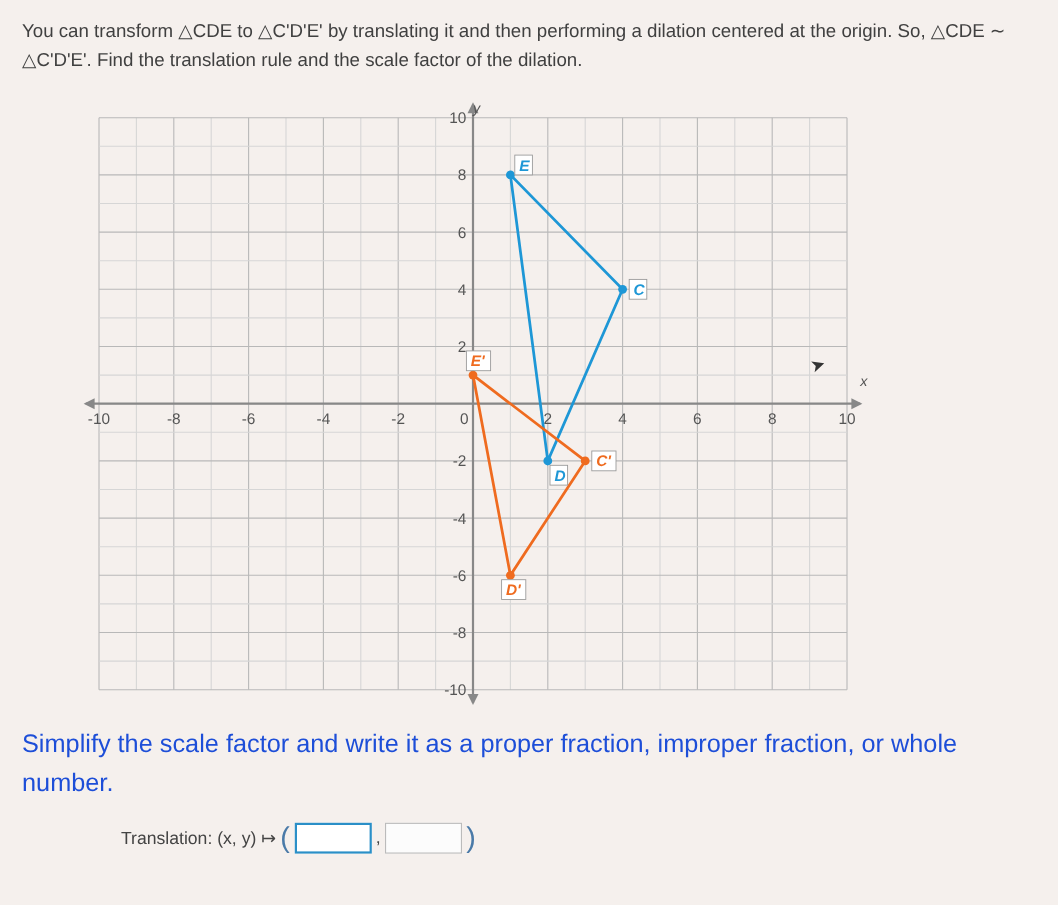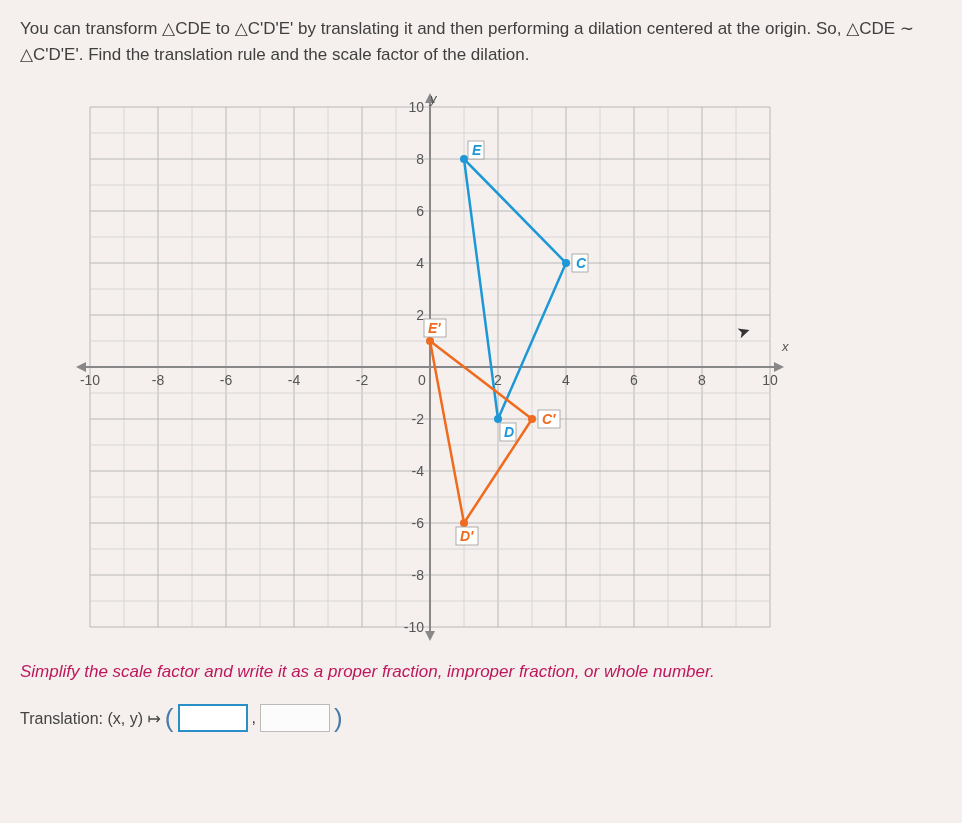--- a/index.html
+++ b/index.html
@@ -25,32 +25,32 @@
     }
     svg { display:block; }
     .grid-line { stroke: #b8b8b8; stroke-width: 1; }
     .grid-minor { stroke: #d6d6d6; stroke-width: 1; }
     .axis { stroke: #888; stroke-width: 2; }
     .tick-label { font-size: 14px; fill: #555; text-anchor: middle; }
     .tick-label-y { font-size: 14px; fill: #555; text-anchor: end; }
     .point-label { font-size: 14px; font-weight: bold; font-style: italic; }
     .axis-name { font-size: 13px; font-style: italic; fill:#555; }
     .hint-text {
-      font-style: italic;
-      font-size: 17px;
-      color: #be185d;
+      font-size: 23px;
+      color: #1d4ed8;
       margin-top: 12px;
       line-height: 1.5;
     }
     .answer-row {
       margin-top: 18px;
       font-size: 16px;
       color:#444;
       display:flex;
       align-items:center;
+      margin-left: 90px;
       gap:4px;
     }
     .paren { font-size: 26px; color:#4a7aa8; }
     .ans-input {
       width: 70px;
       height: 28px;
       border: 2px solid #2a8fc7;
       background:#fff;
     }
     .ans-input2 {

